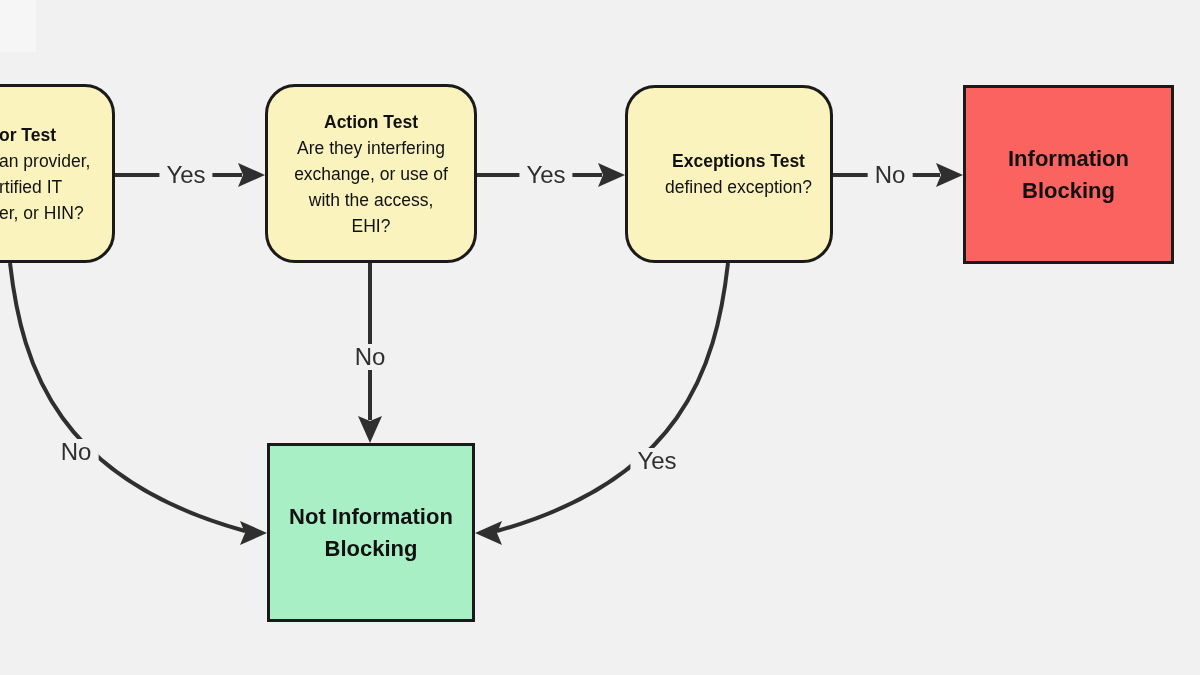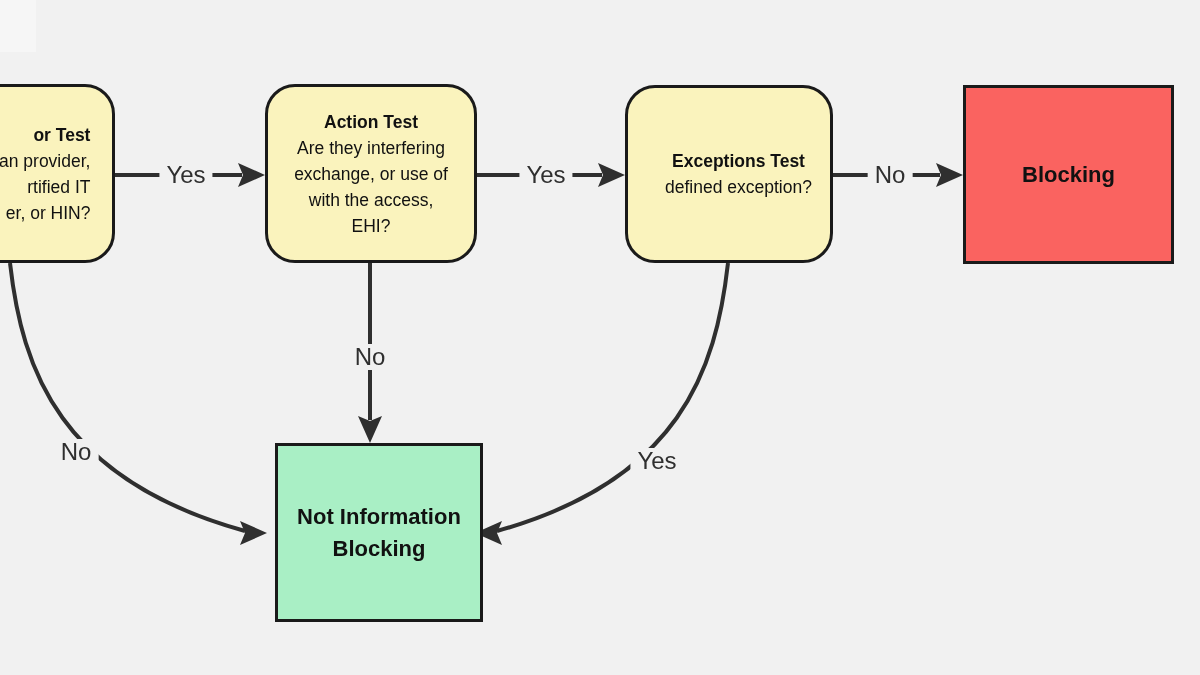--- a/index.html
+++ b/index.html
@@ -38,29 +38,29 @@
     border-radius: 30px;
     font-size: 17.5px; line-height: 26px;
   }
   .decision .content { text-align: center; }
   .node .title { font-weight: bold; }
   .endpoint {
     font-weight: bold; font-size: 22px; line-height: 32px;
     text-align: center;
   }
   .endpoint.red { background: var(--red); }
-  .endpoint.green { background: var(--green); margin-left: 8px; }
+  .endpoint.green { background: var(--green); }
 
   .node-actor {
     left: -98px; top: 84px; width: 213px; height: 179px;
     display: block;
   }
   .node-actor .fragments {
     position: absolute; left: 94px; top: 35px;
-    text-align: right; white-space: nowrap; line-height: 26px;
+    text-align: left; white-space: nowrap; line-height: 26px;
   }
   .node-action { left: 265px; top: 84px; width: 212px; height: 179px; }
   .node-exceptions { left: 625px; top: 85px; width: 208px; height: 178px; padding-left: 19px; }
   .node-info-blocking { left: 963px; top: 85px; width: 211px; height: 179px; }
   .node-not-info-blocking { left: 267px; top: 443px; width: 208px; height: 179px; }
 
   .edge-label {
     position: absolute; transform: translate(-50%, -50%);
     background: var(--bg); color: var(--line);
     font-size: 24px; line-height: 24px; padding: 1px 7px;
@@ -128,20 +128,21 @@
     <div class="content">
       <div class="title">Exceptions Test</div>
       <div class="lines">
           <div>defined exception?</div>
         </div>
     </div>
   </div>
 
   <div class="node endpoint red node-info-blocking">
     <div class="lines">
+        <div>Information</div>
         <div>Blocking</div>
       </div>
   </div>
 
   <div class="node endpoint green node-not-info-blocking">
     <div class="lines">
         <div>Not Information</div>
         <div>Blocking</div>
       </div>
   </div>

